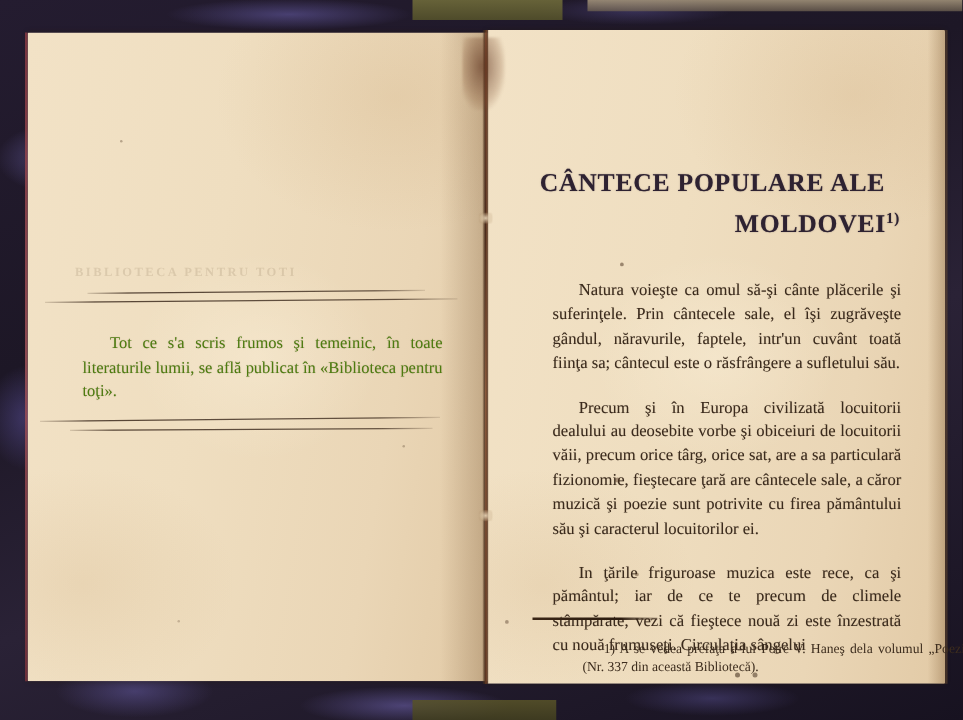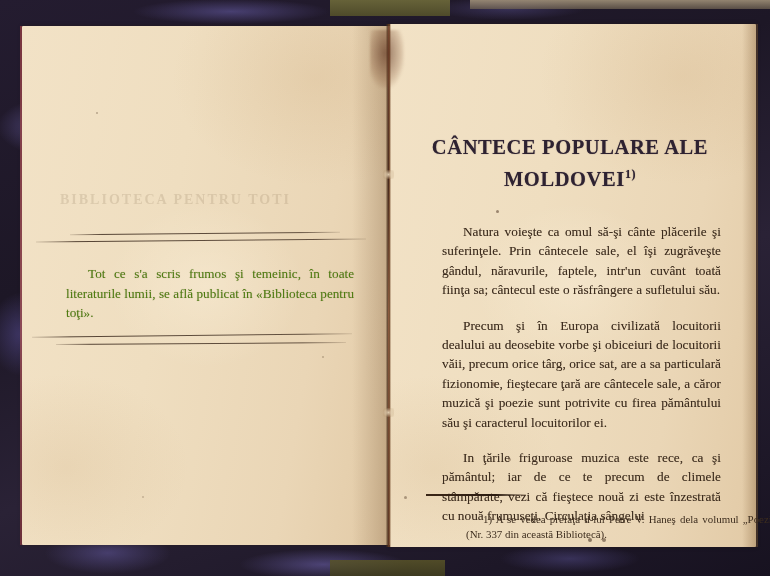--- a/index.html
+++ b/index.html
@@ -88,21 +88,21 @@
   
   .left-content{position:absolute;left:22px;top:26px;width:368px;height:519px;}
 
   .ghost-line{
     position:absolute;
     font-family:"Liberation Serif", serif;
     font-weight:700;letter-spacing:2px;
     color:rgba(120,92,66,.17);
     white-space:nowrap;
   }
-  .ghost-a{left:38px;top:166px;font-size:14px;}
+  .ghost-a{left:38px;top:187px;font-size:10px;}
 
   .rule{
     position:absolute;height:1px;
     background:linear-gradient(90deg,rgba(58,38,22,.15),rgba(48,30,18,.8) 12%,rgba(48,30,18,.72) 85%,rgba(58,38,22,.12));
   }
   .rule.r1{left:48px;top:207px;width:270px;transform:rotate(-.55deg);}
   .rule.r2{left:14px;top:214px;width:330px;transform:rotate(-.5deg);}
   .rule.r3{left:10px;top:309px;width:320px;transform:rotate(-.6deg);}
   .rule.r4{left:34px;top:317px;width:290px;transform:rotate(-.35deg);}
 
@@ -119,21 +119,21 @@
 
   .title{
     position:absolute;left:30px;top:110px;width:300px;
     text-align:center;
     font-family:"Liberation Serif", serif;
     font-weight:700;font-size:20.5px;line-height:27px;
     letter-spacing:.6px;
     color:#2e2231;
     text-shadow:0 0 1px rgba(46,34,49,.5);
   }
-  .title .l2{display:block;}
+  .title .l2{display:block;text-align:right;}
   .title sup{font-size:12px;font-weight:700;vertical-align:super;}
 
   .body{
     position:absolute;left:36px;top:182px;width:311px;
     font-size:13.3px;line-height:19.4px;
     color:#3b2b1d;text-align:justify;
     text-shadow:0 0 .6px rgba(58,40,24,.3);
   }
   .body p{margin:16px;text-indent:21px;}
 

